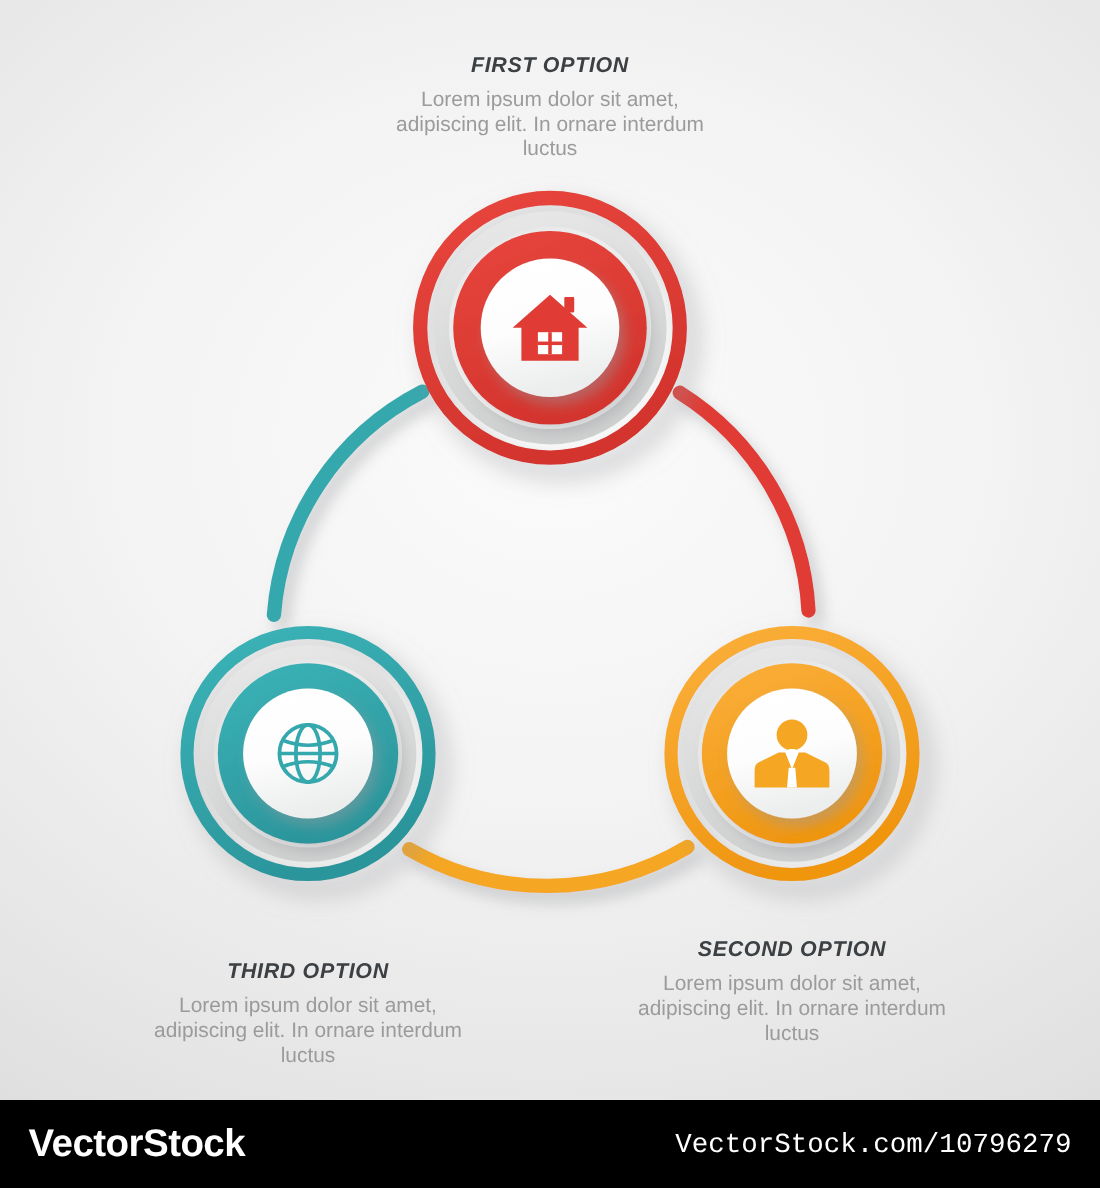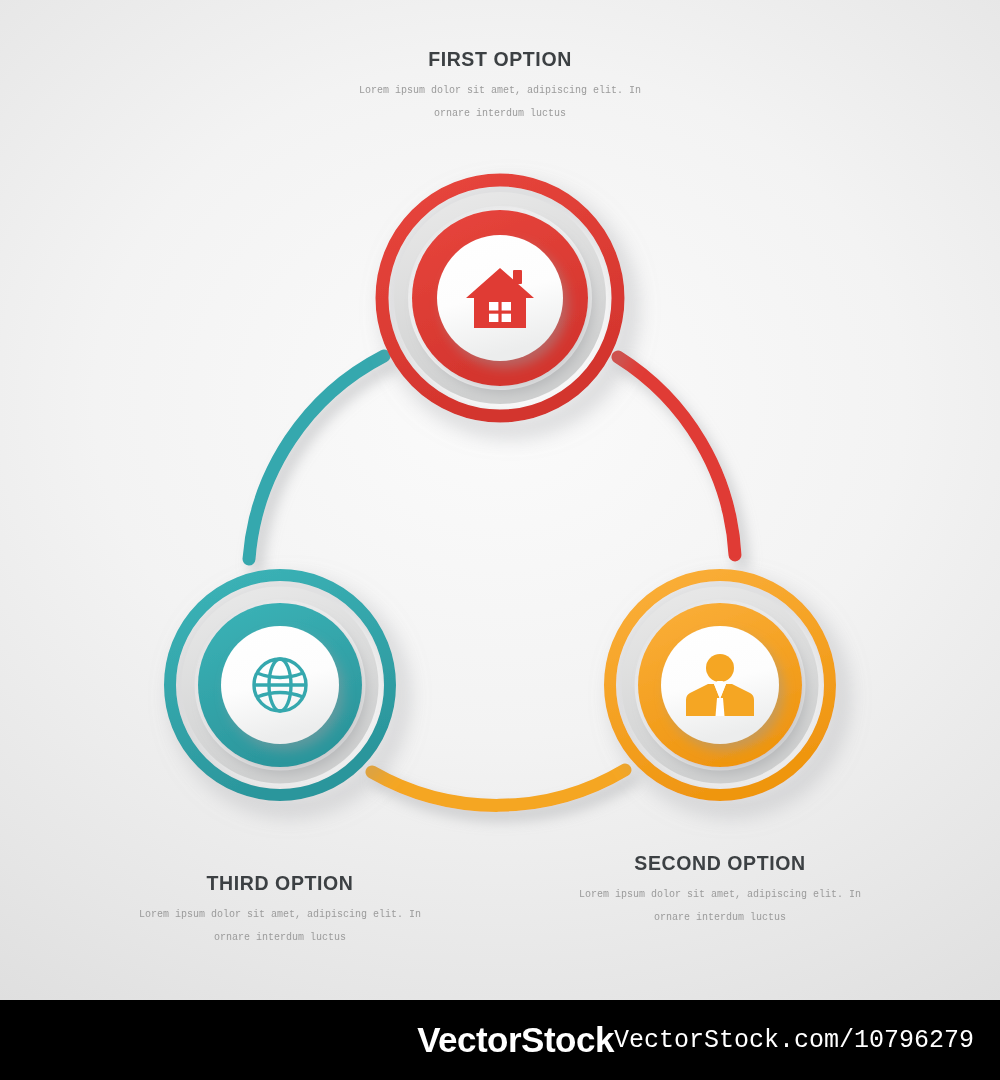--- a/index.html
+++ b/index.html
@@ -44,44 +44,45 @@
     text-align: center;
     width: 320px;
   }
   .label-title {
     font-size: 19.5px;
     font-weight: bold;
     letter-spacing: 0.6px;
     color: #3c4043;
     margin: 0 0 9px 0;
     font-family: "Liberation Sans", sans-serif;
+    font-style: italic;
   }
   .label-desc {
-    font-size: 10px;
+    font-size: 19px;
     line-height: 22.5px;
     color: #9b9b9b;
     margin: 0;
-    font-family: Liberation Mono, monospace;
+    font-family: Liberation Sans, sans-serif;
   }
 
   #block-first  { left: 340px; top: 48px;  }
   #block-second { left: 560px; top: 852px; }
   #block-third  { left: 120px; top: 872px; }
 
   
   #footer {
     position: absolute;
     left: 0;
     top: 1000px;
     width: 1000px;
     height: 80px;
     background: #000000;
     display: flex;
     align-items: center;
-    justify-content: flex-end;
+    justify-content: space-between;
     padding: 0 26px;
     box-sizing: border-box;
   }
   #footer-logo {
     color: #ffffff;
     font-size: 35px;
     font-weight: bold;
     letter-spacing: -0.5px;
     font-family: "Liberation Sans", sans-serif;
   }

